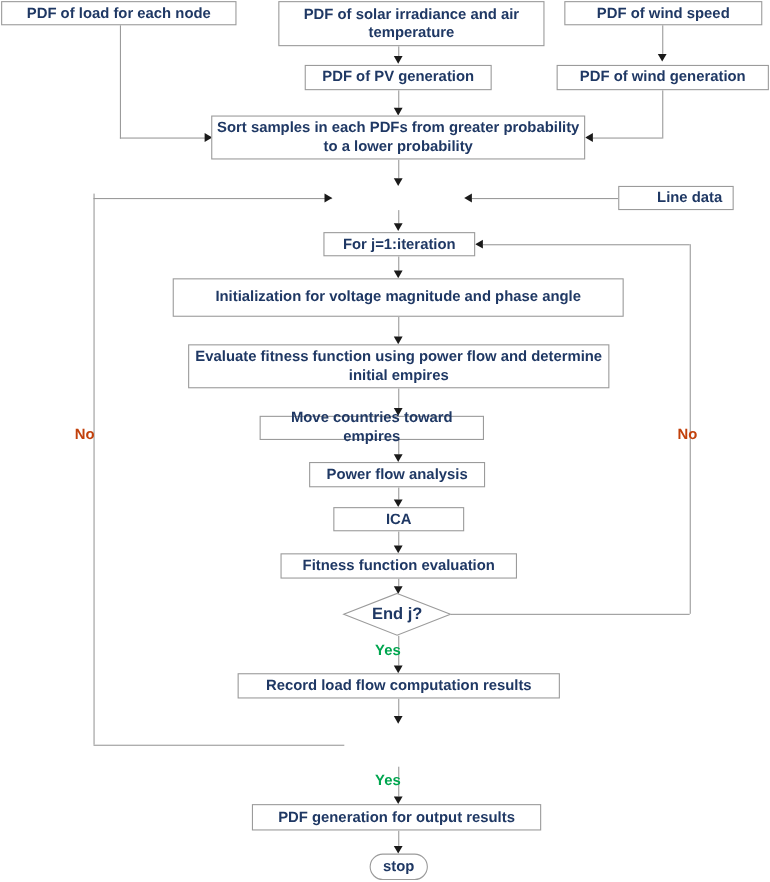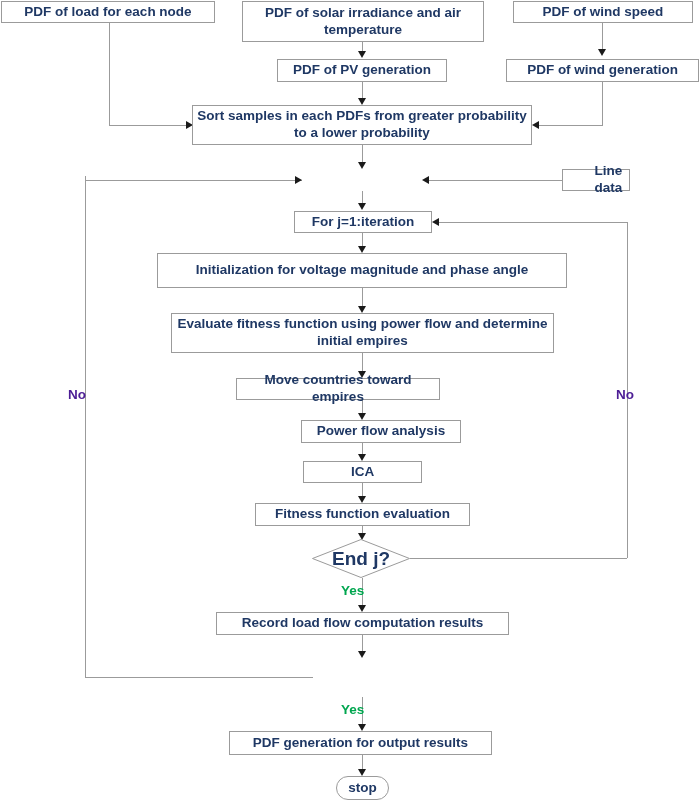--- a/index.html
+++ b/index.html
@@ -49,21 +49,21 @@
     position: absolute;
     left: 0;
     top: 0;
     width: 100%;
     height: 100%;
     display: flex;
     align-items: center;
     justify-content: center;
     color: #1f3864;
     font-weight: bold;
-    font-size: 19px;
+    font-size: 15px;
     text-align: center;
   }
   .edge {
     position: absolute;
     background: #9b9b9b;
     z-index: 1;
   }
   .edge.h { height: 1px; }
   .edge.v { width: 1px; }
   .arrow {
@@ -87,21 +87,21 @@
     border-bottom: 4.5px solid transparent;
     border-right: 7px solid #1a1a1a;
   }
   .lbl {
     position: absolute;
     font-weight: bold;
     font-size: 13.5px;
     z-index: 4;
     white-space: nowrap;
   }
-  .lbl.no { color: #4c1d95; }
+  .lbl.no { color: #c2410c; }
   .lbl.yes { color: #00a64f; }
 </style>
 </head>
 <body>
 
 <div id="canvas">
 
   <div class="edge v" style="left:109px; top:22px; height:104px;"></div>
   <div class="edge h" style="left:109px; top:125px; width:78px;"></div>
   <div class="arrow right" style="left:186px; top:121px;"></div>
@@ -166,42 +166,42 @@
   <div class="arrow down" style="left:357.5px; top:651px;"></div>
 
   <div class="edge v" style="left:362px; top:697px; height:27px;"></div>
   <div class="arrow down" style="left:357.5px; top:724px;"></div>
 
   <div class="edge v" style="left:362px; top:755px; height:14px;"></div>
   <div class="arrow down" style="left:357.5px; top:769px;"></div>
 
   <div class="node" style="left:1px; top:1px; width:214px; height:22px;">PDF of load for each node</div>
 
-  <div class="node" style="left:242px; top:1px; width:242px; height:41px;">PDF of solar irradiance and air temperature</div>
+  <div class="node" style="left:253px; top:1px; width:242px; height:41px;">PDF of solar irradiance and air temperature</div>
 
   <div class="node" style="left:513px; top:1px; width:180px; height:22px;">PDF of wind speed</div>
 
   <div class="node" style="left:277px; top:59px; width:170px; height:23px;">PDF of PV generation</div>
 
   <div class="node" style="left:506px; top:59px; width:193px; height:23px;">PDF of wind generation</div>
 
   <div class="node" style="left:192px; top:105px; width:340px; height:40px;">Sort samples in each PDFs  from greater probability to a  lower probability</div>
 
 
-  <div class="node" style="left:562px; top:169px; width:68px; height:22px;padding-left:29px;">Line data</div>
+  <div class="node" style="left:562px; top:169px; width:105px; height:22px;padding-left:29px;">Line data</div>
 
   <div class="node" style="left:294px; top:211px; width:138px; height:22px;">For j=1:iteration</div>
 
   <div class="node" style="left:157px; top:253px; width:410px; height:35px;">Initialization for voltage magnitude and phase angle</div>
 
   <div class="node" style="left:171px; top:313px; width:383px; height:40px;">Evaluate fitness function using power flow and determine initial empires</div>
 
   <div class="node" style="left:236px; top:378px; width:204px; height:22px;">Move countries toward empires</div>
 
-  <div class="node" style="left:281px; top:420px; width:160px; height:23px;margin-left:20px;">Power flow analysis</div>
+  <div class="node" style="left:281px; top:420px; width:160px; height:23px;">Power flow analysis</div>
 
   <div class="node" style="left:303px; top:461px; width:119px; height:22px;">ICA</div>
 
   <div class="node" style="left:255px; top:503px; width:215px; height:23px;">Fitness function evaluation</div>
 
   <div class="diamond" style="left:312px; top:539px; width:98px; height:39px;">
     <svg width="98" height="39" viewBox="0 0 98 39">
       <polygon points="49,0.5 97.5,19.5 49,38.5 0.5,19.5" fill="#ffffff" stroke="#9b9b9b" stroke-width="1"></polygon>
     </svg>
     <div class="dlabel">End j?</div>

